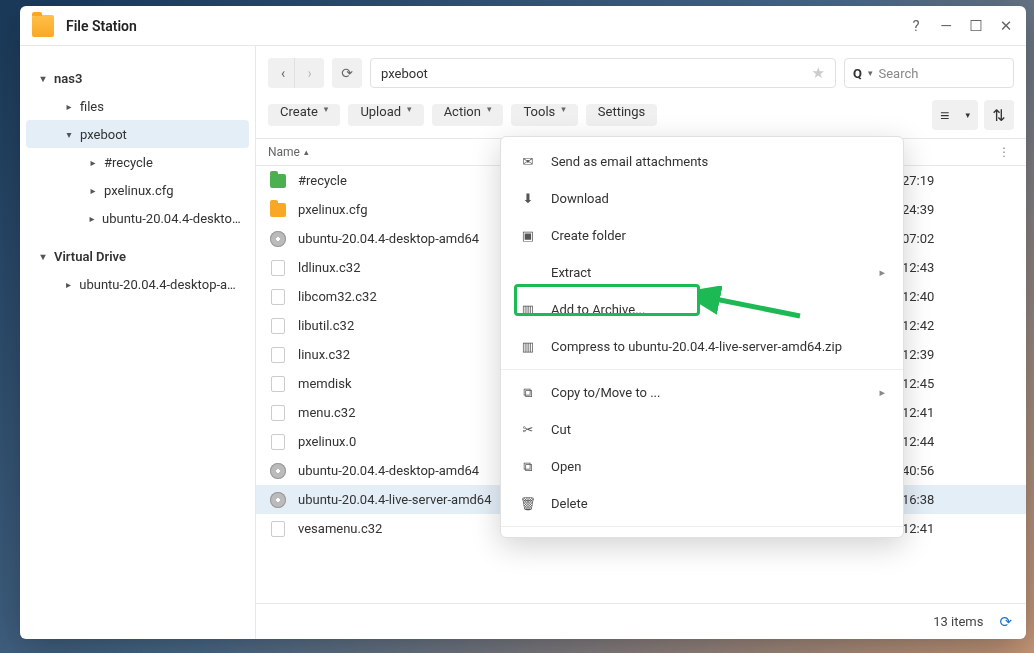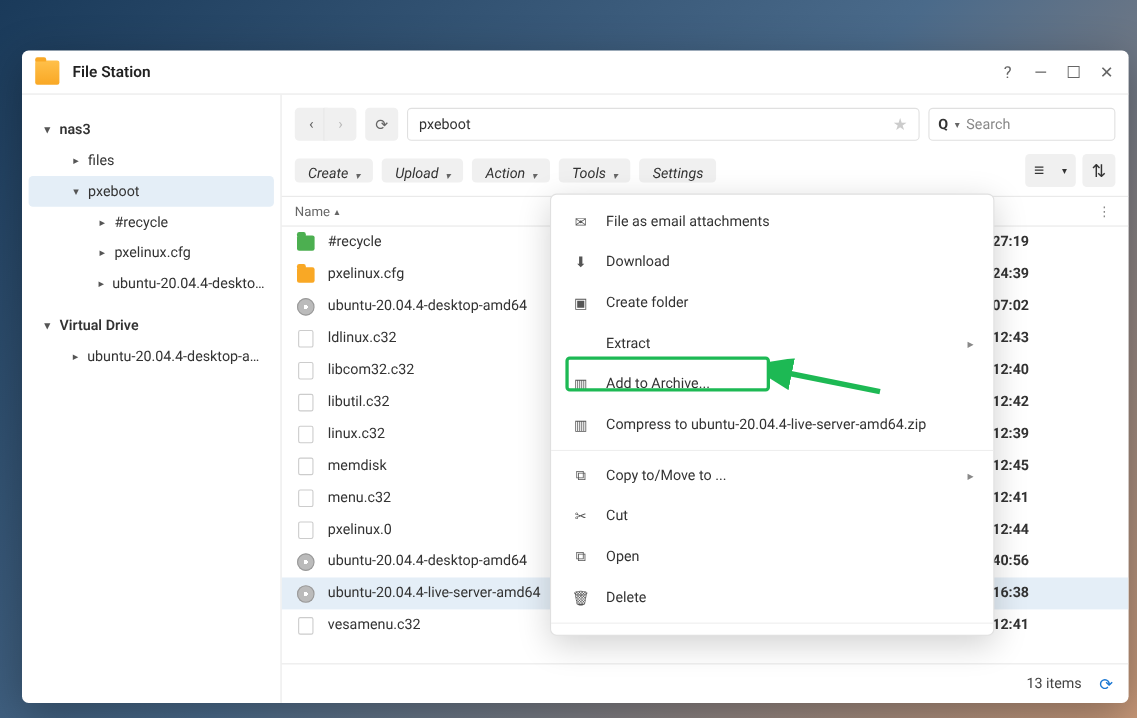--- a/index.html
+++ b/index.html
@@ -1,17 +1,17 @@
 <!DOCTYPE html>
 <html><head>
 <meta charset="utf-8">
 <style>
   * { box-sizing: border-box; margin: 0; padding: 0; font-family: -apple-system, BlinkMacSystemFont, "Segoe UI", Roboto, Helvetica, Arial, sans-serif; }
   body { background: linear-gradient(135deg, #1a3a5a 0%, #4a6a8a 50%, #c89878 100%); width: 1034px; height: 653px; overflow: hidden; position: relative; }
-  .window { position: absolute; top: 6px; left: 20px; right: 8px; bottom: 14px; background: #fff; border-radius: 6px; box-shadow: 0 10px 40px rgba(0,0,0,0.3); display: flex; flex-direction: column; overflow: hidden; margin-top: 40px; }
+  .window { position: absolute; top: 6px; left: 20px; right: 8px; bottom: 14px; background: #fff; border-radius: 6px; box-shadow: 0 10px 40px rgba(0,0,0,0.3); display: flex; flex-direction: column; overflow: hidden; }
   
   .titlebar { height: 40px; display: flex; align-items: center; padding: 0 12px; border-bottom: 1px solid #e8e8e8; }
   .titlebar .app-icon { width: 22px; height: 22px; background: linear-gradient(#ffc04a, #f9a825); border-radius: 2px; margin-right: 12px; position: relative; }
   .titlebar .app-icon::before { content: ""; position: absolute; top: -3px; left: 0; width: 10px; height: 4px; background: #f9a825; border-radius: 2px 2px 0 0; }
   .titlebar .title { font-size: 14px; font-weight: 600; color: #222; flex: 1; }
   .titlebar .win-controls { display: flex; gap: 14px; align-items: center; }
   .titlebar .win-controls span { width: 16px; height: 16px; display: flex; align-items: center; justify-content: center; color: #666; cursor: pointer; font-size: 15px; }
   
   .body { flex: 1; display: flex; overflow: hidden; }
   
@@ -31,38 +31,38 @@
   .navbtn+.navbtn { margin-left: -4px; }
   .navgroup { display: flex; }
   .navgroup .navbtn:first-child { border-radius: 4px 0 0 4px; }
   .navgroup .navbtn:last-child { border-radius: 0 4px 4px 0; border-left: 1px solid #e0e0e0; }
   .path { flex: 1; height: 30px; border: 1px solid #e0e0e0; border-radius: 4px; display: flex; align-items: center; padding: 0 10px; color: #333; font-size: 13px; }
   .path .star { margin-left: auto; color: #ccc; font-size: 15px; }
   .search { width: 170px; height: 30px; border: 1px solid #e0e0e0; border-radius: 4px; display: flex; align-items: center; padding: 0 8px; gap: 6px; color: #888; font-size: 13px; }
   .search .caret { font-size: 9px; color: #666; }
   
   .toolbar { display: flex; align-items: center; gap: 8px; padding: 4px 12px 8px 12px; }
-  .tbtn { height: 22px; background: #f0f0f0; border-radius: 4px; padding: 0 12px; display: inline-flex; align-items: flex-end; color: #333; font-size: 13px; cursor: pointer; gap: 6px; font-style: italic; }
+  .tbtn { height: 22px; background: #f0f0f0; border-radius: 4px; padding: 0 12px; display: inline-flex; align-items: flex-start; color: #333; font-size: 13px; cursor: pointer; gap: 6px; }
   .tbtn .caret { font-size: 9px; color: #666; }
   .view-controls { margin-left: auto; display: flex; gap: 6px; }
   .vbtn { width: 30px; height: 30px; background: #f0f0f0; border-radius: 4px; display: inline-flex; align-items: center; justify-content: center; color: #333; cursor: pointer; }
   .vbtn.split { width: 46px; justify-content: space-around; }
   
   .grid-header { display: flex; align-items: center; height: 28px; border-top: 1px solid #e8e8e8; border-bottom: 1px solid #e8e8e8; font-size: 12px; color: #666; padding-left: 12px; padding-right: 12px; }
   .col-name { flex: 1; display: flex; align-items: center; gap: 4px; }
   .col-time { width: 112px; text-align: left; }
   .grid-header .sort { font-size: 9px; }
   .grid-header .more { width: 20px; text-align: center; color: #888; cursor: pointer; }
   
   .rows { flex: 1; overflow-y: auto; }
   .row { display: flex; align-items: center; height: 29px; font-size: 13px; color: #333; padding-left: 12px; padding-right: 12px; cursor: default; }
   .row.selected { background: #e4eef7; }
   .row .icon { width: 20px; height: 20px; margin-right: 10px; display: inline-flex; align-items: center; justify-content: center; }
   .row .name { flex: 1; white-space: nowrap; overflow: hidden; text-overflow: ellipsis; }
-  .row .time { width: 112px; white-space: nowrap; overflow: hidden; font-weight: bold; }
+  .row .time { width: 112px; white-space: nowrap; overflow: hidden; }
   
   .fileicon.folder-green { width: 16px; height: 14px; background: #4caf50; border-radius: 2px; position: relative; }
   .fileicon.folder-yellow { width: 16px; height: 14px; background: #f9a825; border-radius: 2px; position: relative; }
   .fileicon.folder-yellow::before, .fileicon.folder-green::before { content:""; position:absolute; top:-3px; left:0; width:8px; height:4px; background:inherit; border-radius:2px 2px 0 0; }
   .fileicon.disc { width:16px; height:16px; border-radius:50%; background: radial-gradient(circle, #fff 0 2px, #bbb 2px 8px); box-shadow: inset 0 0 0 1px #999; }
   .fileicon.file { width:14px; height:16px; border:1px solid #ccc; border-radius:2px; background:#fff; position:relative; }
   
   .status { height: 36px; border-top: 1px solid #e8e8e8; display: flex; align-items: center; justify-content: flex-end; padding: 0 14px; gap: 16px; font-size: 13px; color: #444; }
   .status .refresh { color: #1976d2; cursor: pointer; font-size: 15px; }
   
@@ -287,21 +287,21 @@
         <span>13 items</span>
         <span class="refresh">⟳</span>
       </div>
 
     </div>
   </div>
 
   <div class="context-menu" id="context-menu">
       <div class="menu-item">
         <span class="micon">✉</span>
-        <span>File as email attachments</span>
+        <span>Send as email attachments</span>
       </div>
       <div class="menu-item">
         <span class="micon">⬇</span>
         <span>Download</span>
       </div>
       <div class="menu-item">
         <span class="micon">▣</span>
         <span>Create folder</span>
       </div>
       <div class="menu-item">

